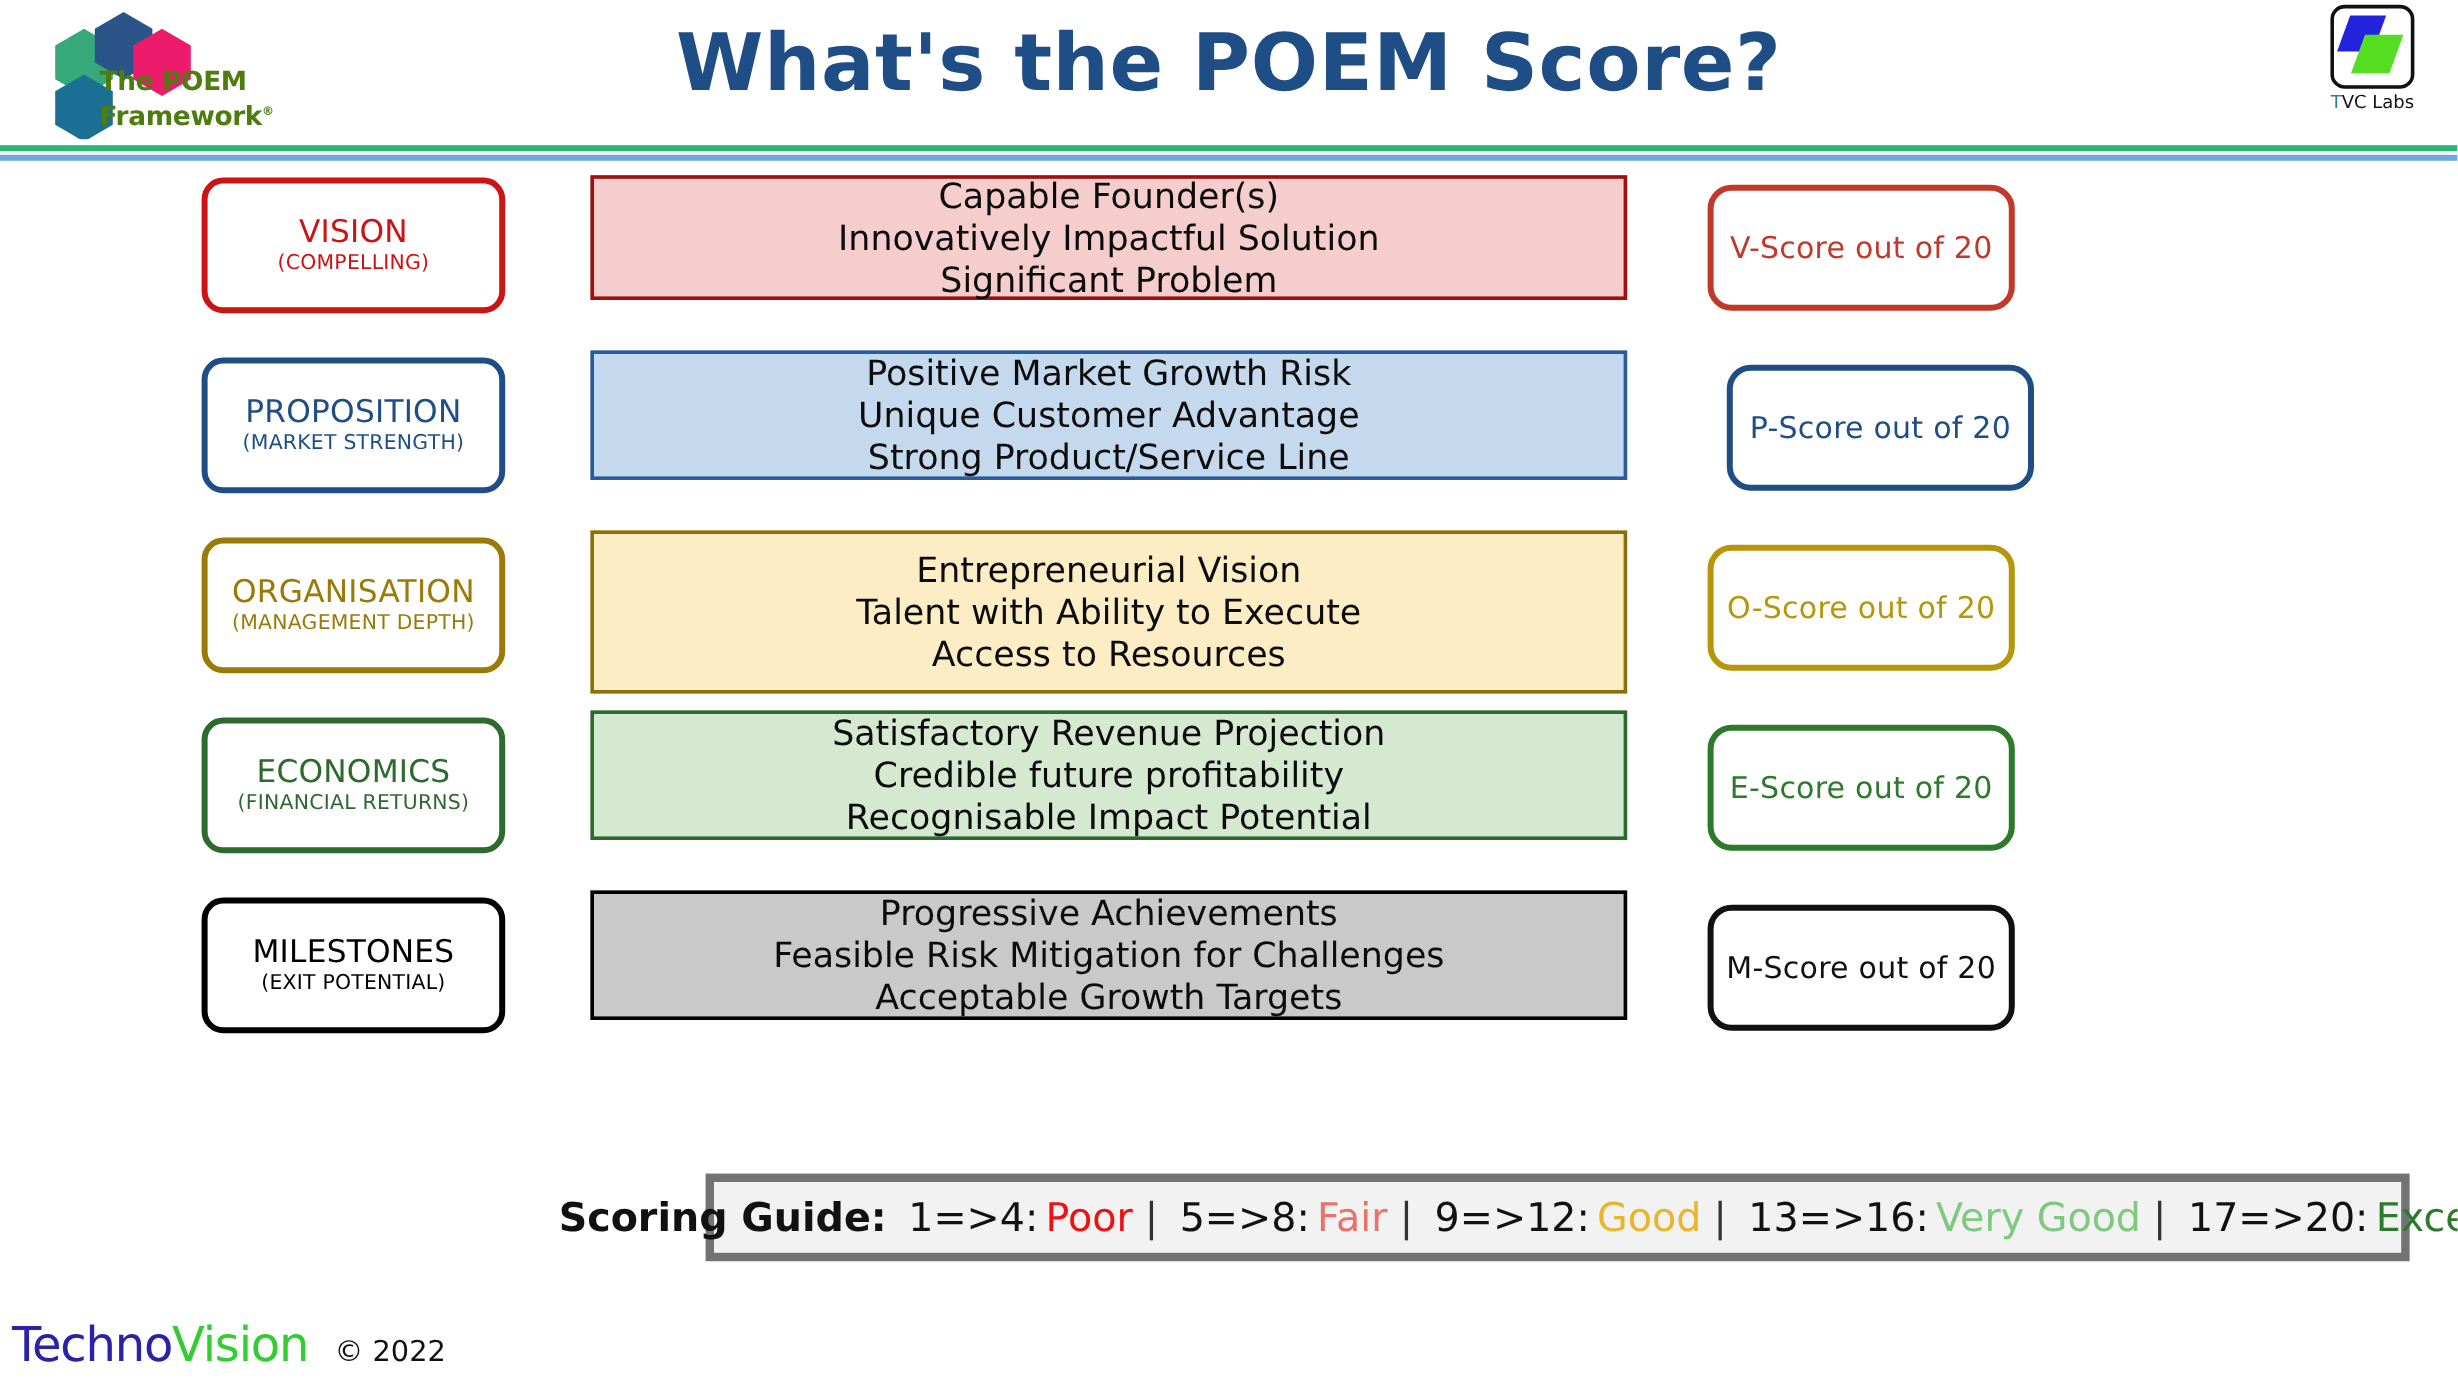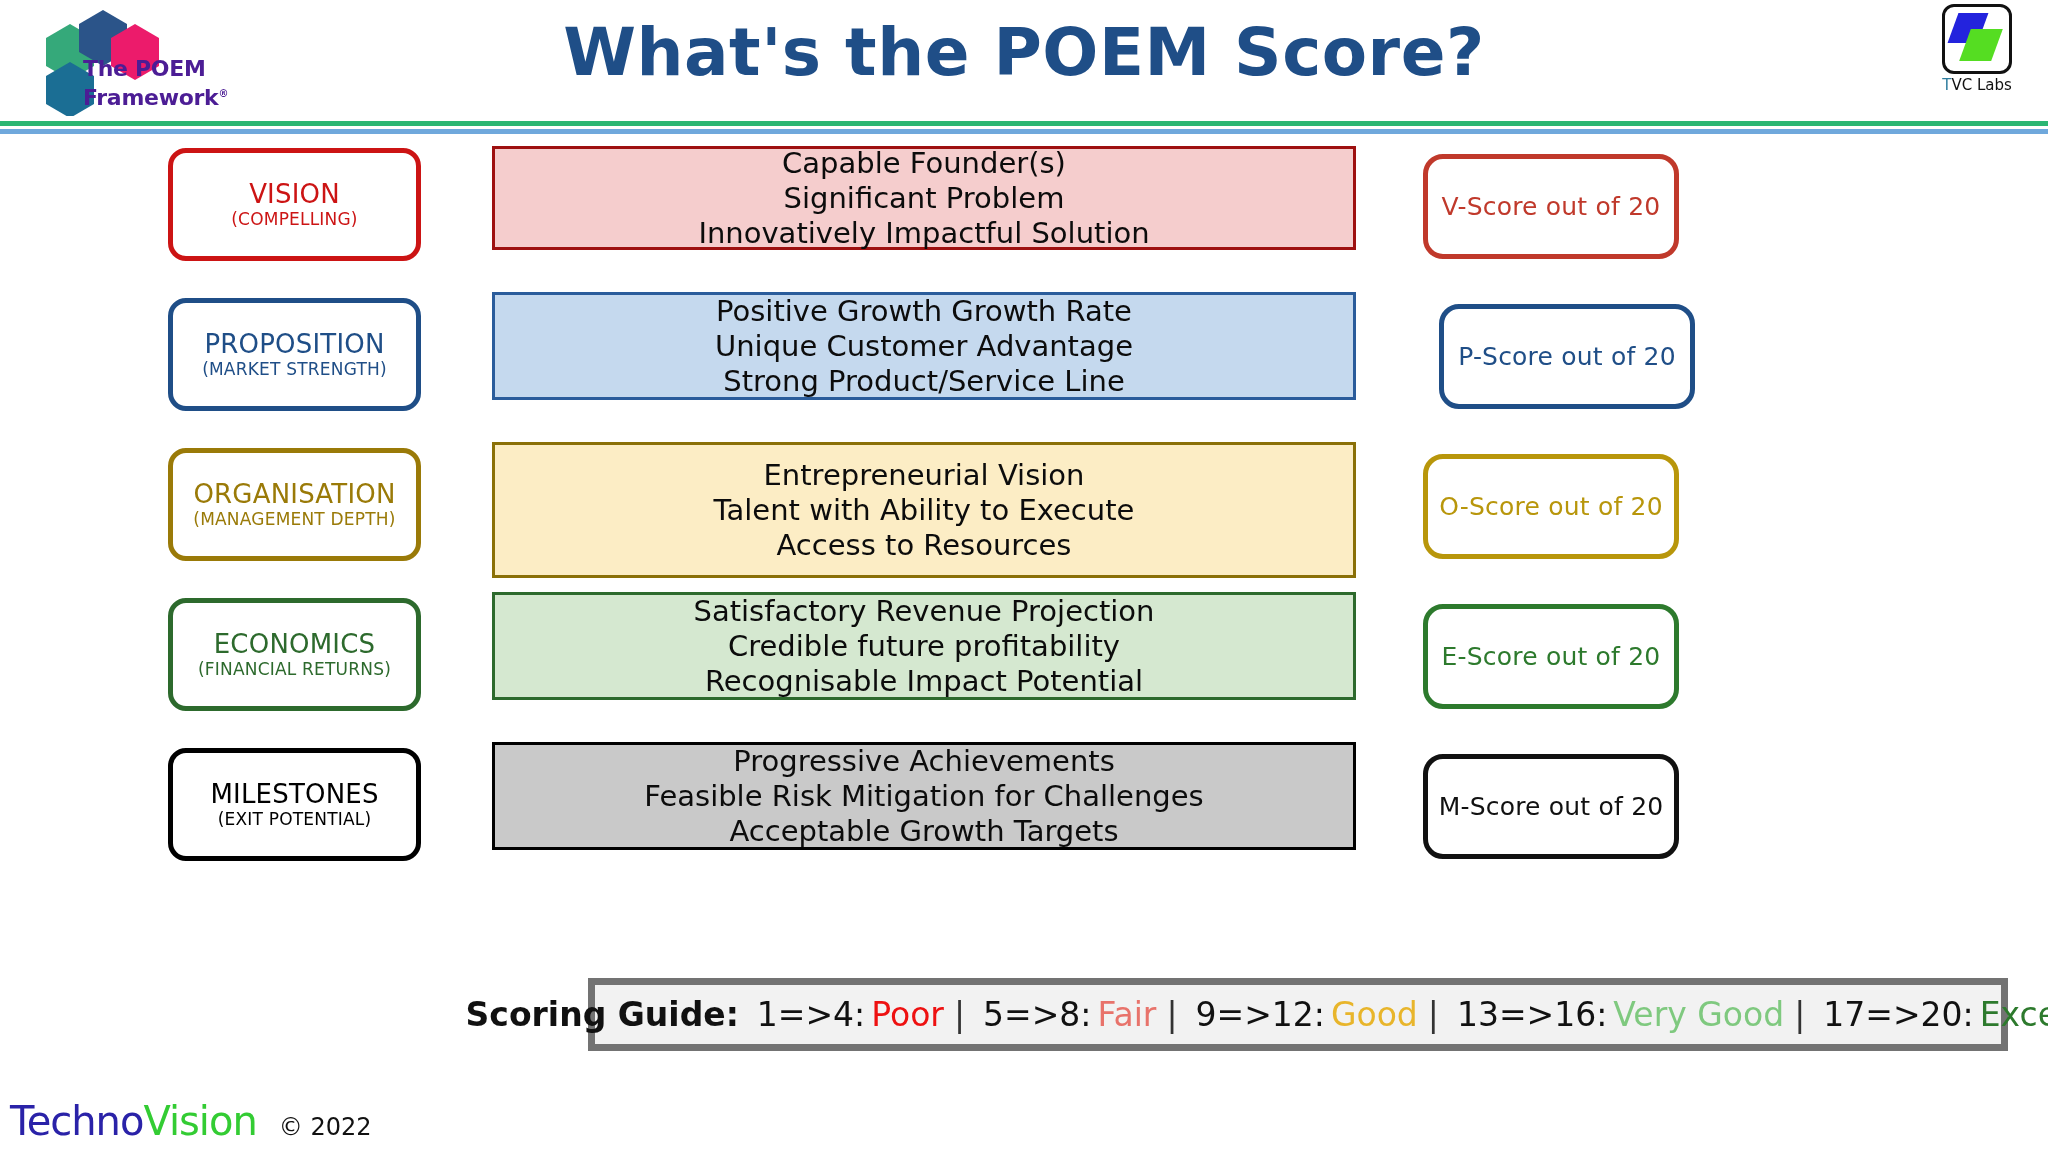--- a/index.html
+++ b/index.html
@@ -29,21 +29,21 @@
     width: 350px; height: 108px;
   }
   #poem-logo svg { display:block; }
   .poem-logo-text {
     position: absolute;
     left: 65px; top: 48px;
     font-family: "DejaVu Sans", sans-serif;
     font-weight: bold;
     font-size: 22px;
     line-height: 25px;
-    color: #4c1d95;
+    color: #4d7c0f;
     letter-spacing: -0.3px;
   }
   .poem-logo-text sup {
     font-size: 10px;
     vertical-align: super;
   }
   #page-title {
     position: absolute;
     left: 0; top: 14px;
     width: 2048px;
@@ -258,34 +258,34 @@
 
 <div id="matrix">
     <div class="row">
       <div class="pillar-box" style="border-color: rgb(204, 20, 20);">
         <div class="pillar-name" style="color: rgb(204, 20, 20);">VISION</div>
         <div class="pillar-sub" style="color: rgb(204, 20, 20);">(COMPELLING)</div>
       </div>
       <div class="detail-box" style="border-color: rgb(158, 16, 16); background: rgb(245, 205, 205); top: 6px; height: 104px;">
         <div class="detail-lines">
           <div>Capable Founder(s)</div>
+          <div>Innovatively Impactful Solution</div>
           <div>Significant Problem</div>
-          <div>Innovatively Impactful Solution</div>
         </div>
       </div>
       <div class="score-box" style="border-color: rgb(192, 57, 43); color: rgb(192, 57, 43);">V-Score out of 20</div>
     </div>
     <div class="row">
       <div class="pillar-box" style="border-color: rgb(31, 78, 135);">
         <div class="pillar-name" style="color: rgb(31, 78, 135);">PROPOSITION</div>
         <div class="pillar-sub" style="color: rgb(31, 78, 135);">(MARKET  STRENGTH)</div>
       </div>
       <div class="detail-box" style="border-color: rgb(42, 92, 155); background: rgb(197, 217, 238); top: 2px; height: 108px;">
         <div class="detail-lines">
-          <div>Positive Growth Growth Rate</div>
+          <div>Positive Market Growth Risk</div>
           <div>Unique Customer Advantage</div>
           <div>Strong Product/Service Line</div>
         </div>
       </div>
       <div class="score-box" style="border-color: rgb(31, 78, 135); color: rgb(31, 78, 135); margin-left: 16px;">P-Score out of 20</div>
     </div>
     <div class="row">
       <div class="pillar-box" style="border-color: rgb(154, 122, 8);">
         <div class="pillar-name" style="color: rgb(154, 122, 8);">ORGANISATION</div>
         <div class="pillar-sub" style="color: rgb(154, 122, 8);">(MANAGEMENT  DEPTH)</div>

